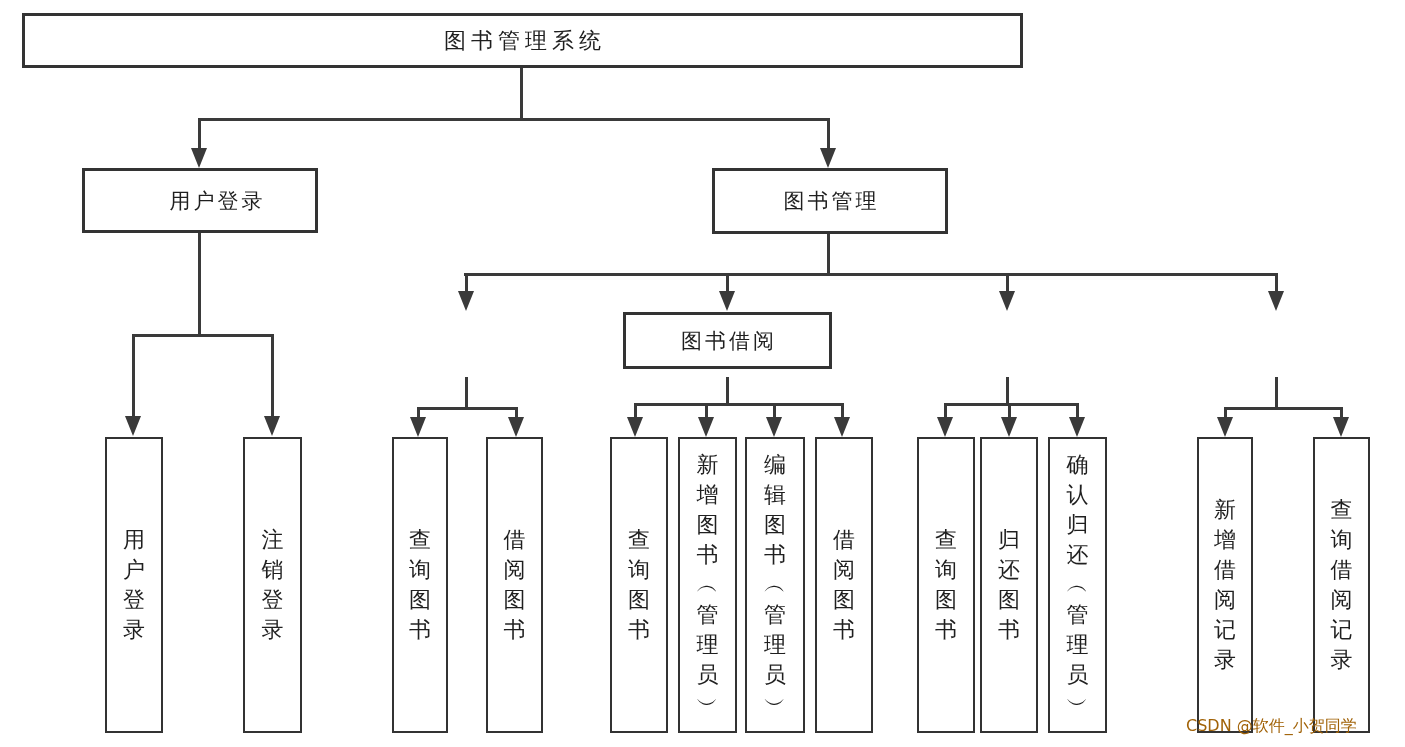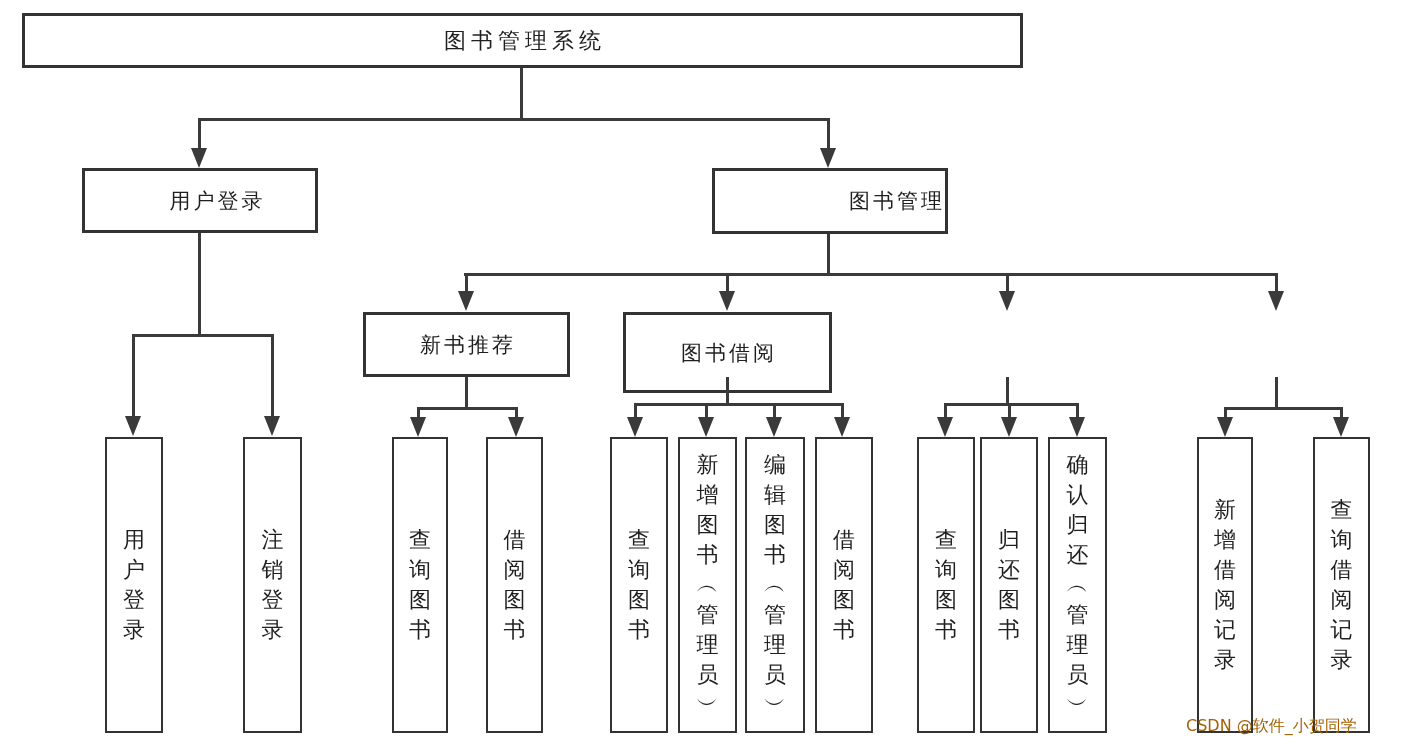--- a/index.html
+++ b/index.html
@@ -45,21 +45,21 @@
   <div class="line" style="left:520px; top:68px; width:3px; height:51px;"></div>
   <div class="line" style="left:198px; top:118px; width:632px; height:3px;"></div>
   <div class="line" style="left:198px; top:118px; width:3px; height:32px;"></div>
   <div class="line" style="left:827px; top:118px; width:3px; height:32px;"></div>
   <div class="arrow" style="left:191px; top:148px;"></div>
   <div class="arrow" style="left:820px; top:148px;"></div>
 
   <div class="box" style="left:82px; top:168px; width:236px; height:65px;padding-left:32px;">
     <span class="hlabel">用户登录</span>
   </div>
-  <div class="box" style="left:712px; top:168px; width:236px; height:66px;justify-content:flex-end;">
+  <div class="box" style="left:712px; top:168px; width:236px; height:66px;">
     <span class="hlabel">图书管理</span>
   </div>
 
   <div class="line" style="left:198px; top:233px; width:3px; height:104px;"></div>
   <div class="line" style="left:132px; top:334px; width:142px; height:3px;"></div>
   <div class="line" style="left:132px; top:334px; width:3px; height:85px;"></div>
   <div class="line" style="left:271px; top:334px; width:3px; height:85px;"></div>
   <div class="arrow" style="left:125px; top:416px;"></div>
   <div class="arrow" style="left:264px; top:416px;"></div>
 
@@ -67,24 +67,21 @@
   <div class="line" style="left:464px; top:273px; width:814px; height:3px;"></div>
   <div class="line" style="left:465px; top:273px; width:3px; height:19px;"></div>
   <div class="line" style="left:726px; top:273px; width:3px; height:19px;"></div>
   <div class="line" style="left:1006px; top:273px; width:3px; height:19px;"></div>
   <div class="line" style="left:1275px; top:273px; width:3px; height:19px;"></div>
   <div class="arrow" style="left:458px; top:291px;"></div>
   <div class="arrow" style="left:719px; top:291px;"></div>
   <div class="arrow" style="left:999px; top:291px;"></div>
   <div class="arrow" style="left:1268px; top:291px;"></div>
 
-  <div class="box" style="left:363px; top:312px; width:207px; height:65px;">
-    <span class="hlabel">新书推荐</span>
-  </div>
-  <div class="box" style="left:623px; top:312px; width:209px; height:81px;">
+  <div class="box" style="left:623px; top:312px; width:209px; height:57px;">
     <span class="hlabel">图书借阅</span>
   </div>
 
   <div class="line" style="left:465px; top:377px; width:3px; height:33px;"></div>
   <div class="line" style="left:417px; top:407px; width:101px; height:3px;"></div>
   <div class="line" style="left:417px; top:407px; width:3px; height:13px;"></div>
   <div class="line" style="left:515px; top:407px; width:3px; height:13px;"></div>
   <div class="arrow" style="left:410px; top:417px;"></div>
   <div class="arrow" style="left:508px; top:417px;"></div>
 

